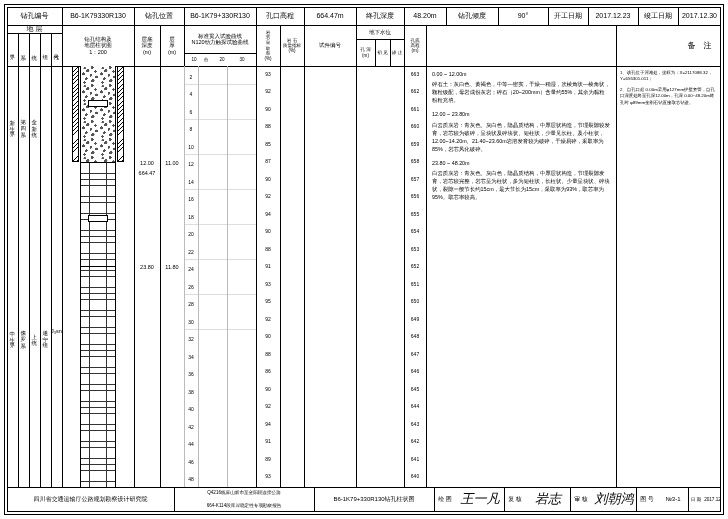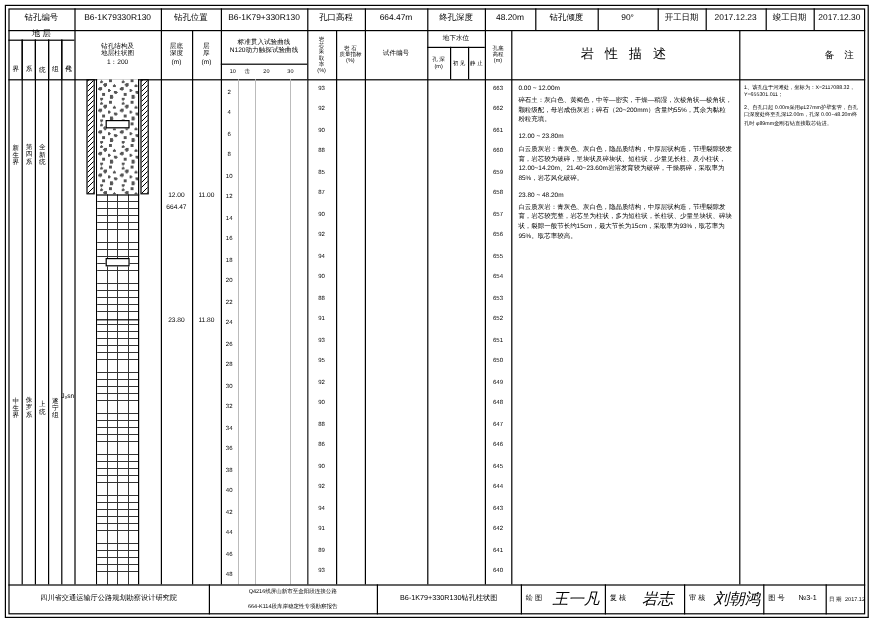--- a/index.html
+++ b/index.html
@@ -116,21 +116,20 @@
   <div class="cell xtiny" style="left:356px;top:39px;width:19px;height:27px;white-space:pre-line;">孔 深
 (m)</div>
   <div class="cell xtiny" style="left:375px;top:39px;width:15px;height:27px;">初  见</div>
   <div class="cell xtiny" style="left:390px;top:39px;width:14px;height:27px;">静  止</div>
   <div class="ln v" style="left:375px;top:39px;height:27px;"></div>
   <div class="ln v" style="left:390px;top:39px;height:27px;"></div>
 
   <div class="cell xtiny" style="left:404px;top:25px;width:22px;height:41px;white-space:pre-line;">孔底
 高程
 (m)</div>
-  <div class="cell lg" style="left:426px;top:25px;width:190px;height:41px;">岩  性  描  述</div>
   <div class="cell md" style="left:642px;top:25px;width:118px;height:41px;letter-spacing:3px;">备        注</div>
 
   <div class="ln v" style="left:18px;top:33px;height:454px;"></div>
   <div class="ln v" style="left:29px;top:33px;height:454px;"></div>
   <div class="ln v" style="left:40px;top:33px;height:454px;"></div>
   <div class="ln v" style="left:51px;top:33px;height:454px;"></div>
   <div class="ln v" style="left:62px;top:25px;height:462px;"></div>
   <div class="ln v" style="left:134px;top:25px;height:462px;"></div>
   <div class="ln v" style="left:160px;top:25px;height:462px;"></div>
   <div class="ln v" style="left:184px;top:25px;height:462px;"></div>

